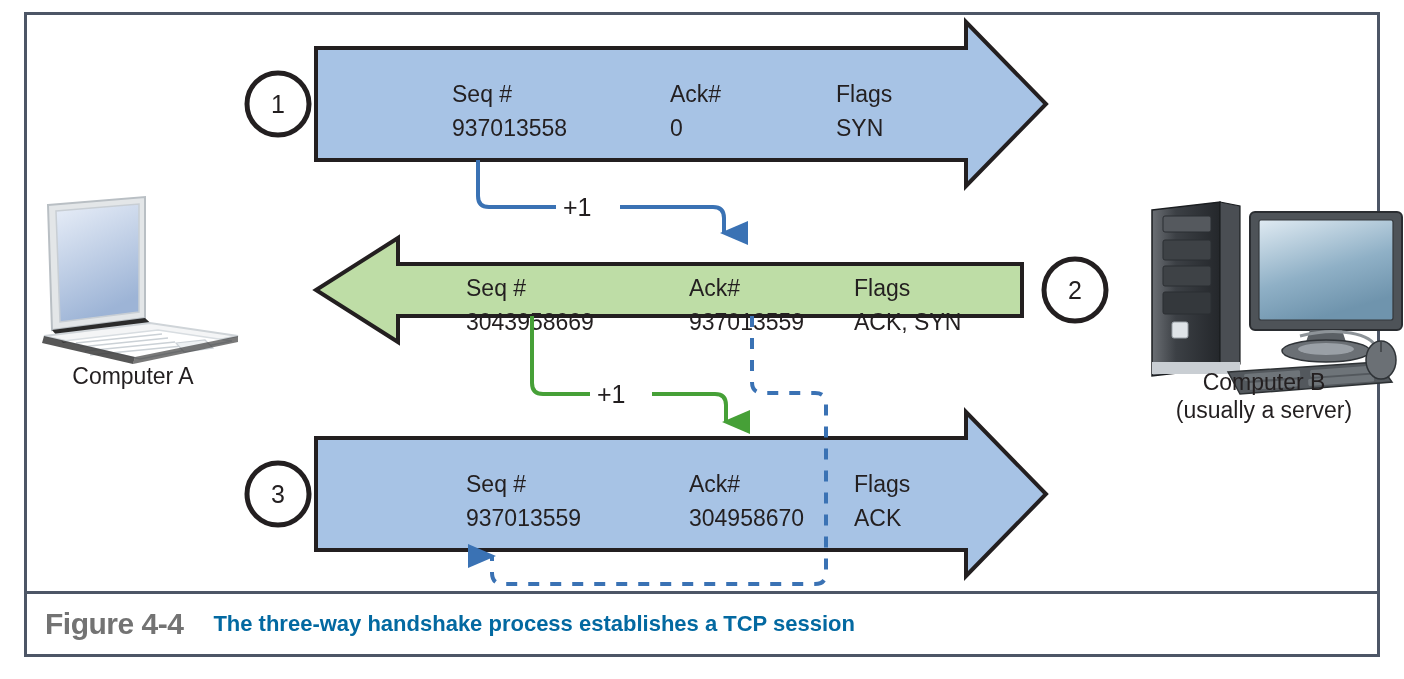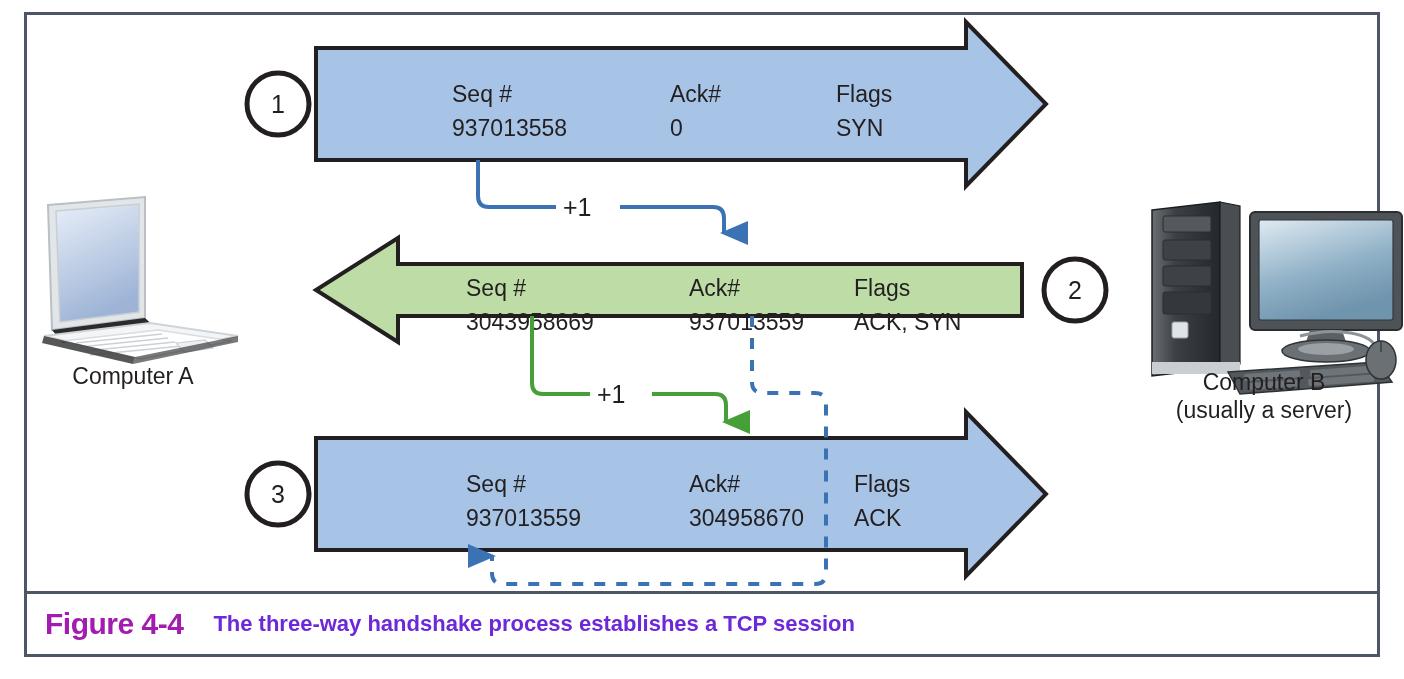--- a/index.html
+++ b/index.html
@@ -49,29 +49,29 @@
     top: 594px;
     width: 1350px;
     height: 60px;
     display: flex;
     align-items: center;
     background: #ffffff;
   }
   .caption-figno {
     font-size: 30px;
     font-weight: bold;
-    color: #a21caf;
+    color: #737373;
     letter-spacing: -0.5px;
     margin-left: 18px;
     white-space: nowrap;
   }
   .caption-text {
     font-size: 22px;
     font-weight: bold;
-    color: #6d28d9;
+    color: #0369a1;
     margin-left: 30px;
     white-space: nowrap;
   }
 
   
   #diagram-svg {
     position: absolute;
     left: 0; top: 0;
     width: 1404px;
     height: 679px;

